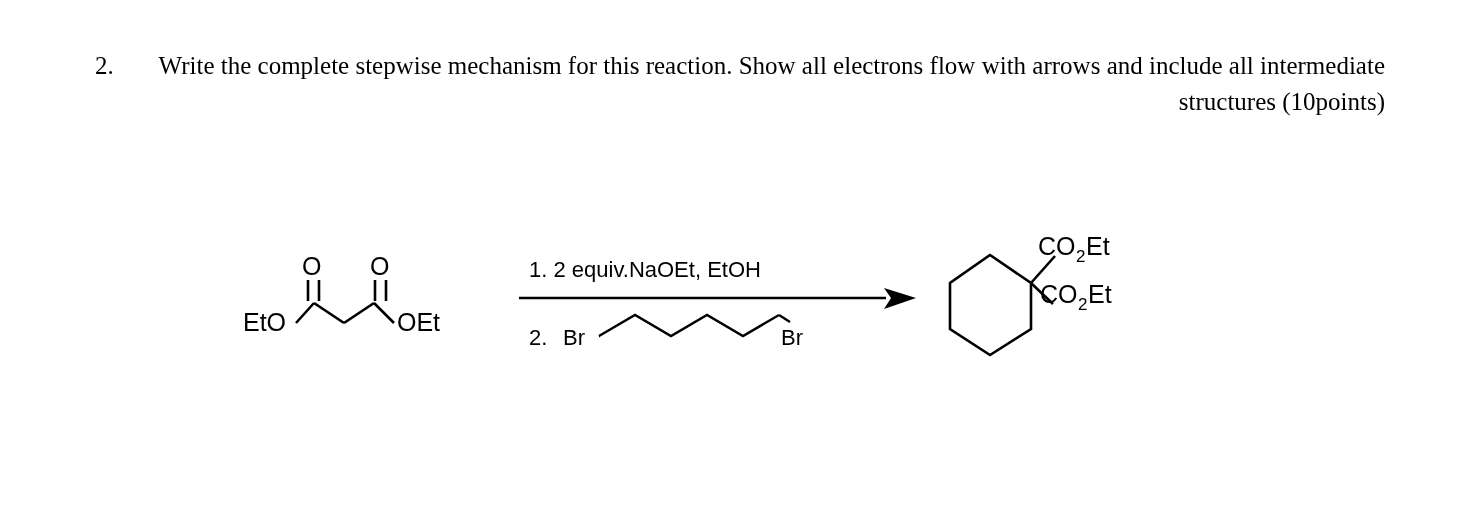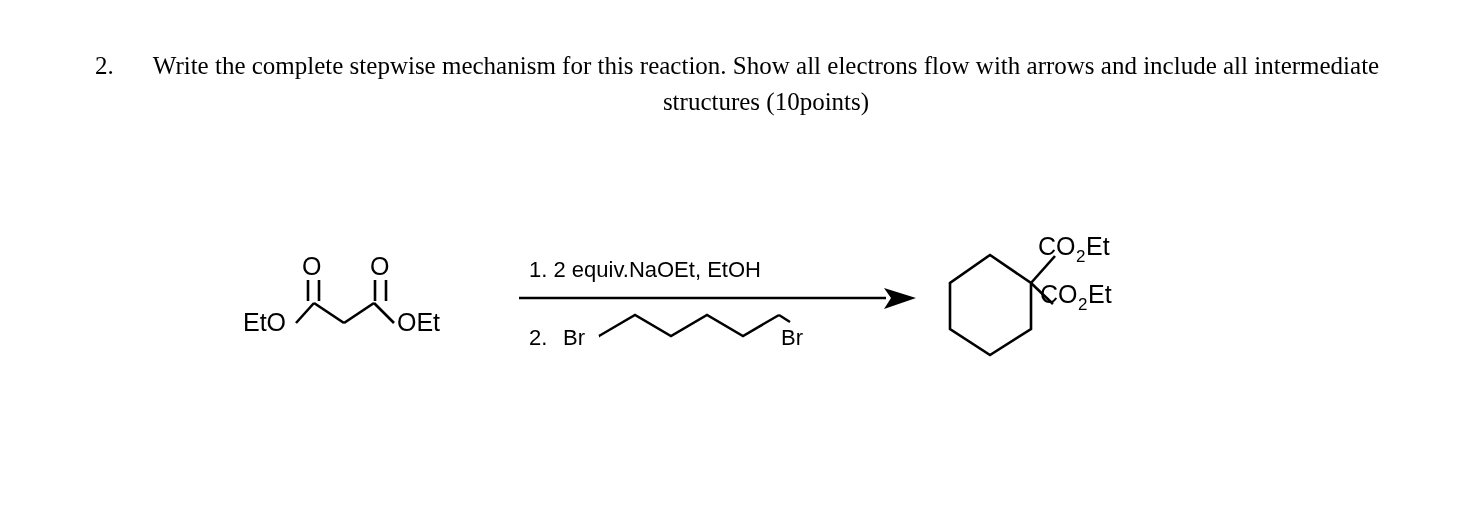--- a/index.html
+++ b/index.html
@@ -30,21 +30,21 @@
     font-size: 25px;
     line-height: 36px;
     width: 52px;
     flex: 0 0 52px;
   }
   #question-text {
     font-family: "Liberation Serif", serif;
     font-size: 25px;
     line-height: 36px;
     flex: 1 1 auto;
-    text-align: center;
+    text-align: right;
   }
 
   
   #reaction-scheme {
     position: absolute;
     left: 0;
     top: 0;
     width: 1458px;
     height: 518px;
     pointer-events: none;

